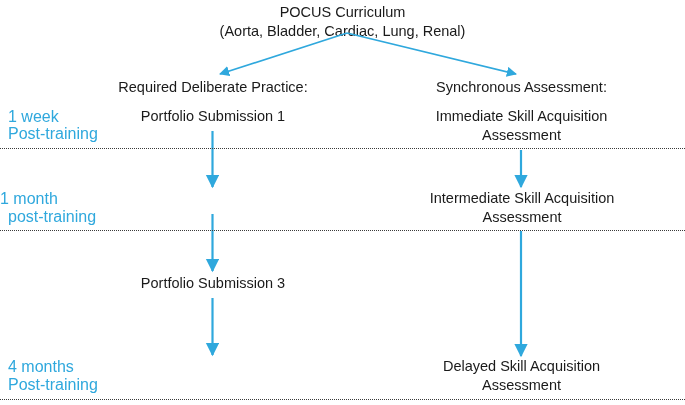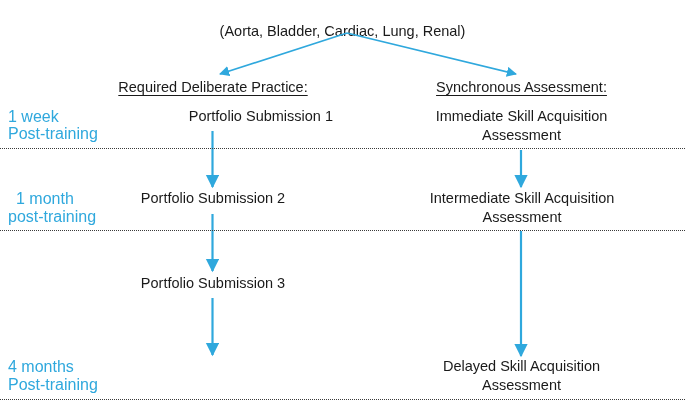--- a/index.html
+++ b/index.html
@@ -22,21 +22,20 @@
     color: #1a1a1a;
     font-size: 14.5px;
     line-height: 19px;
     text-align: center;
     white-space: nowrap;
   }
   .txt.wrap {
     white-space: normal;
   }
   .heading {
-    text-decoration: underline;
     text-underline-offset: 3px;
     text-align: center;
   }
   .time-label {
     position: absolute;
     color: #2fa8dd;
     font-size: 16px;
     line-height: 19px;
     text-align: left;
     white-space: nowrap;
@@ -55,20 +54,21 @@
     width: 685px;
     height: 405px;
     overflow: visible;
   }
 </style>
 </head>
 <body>
 
 <div id="figure">
 
+  <div class="txt" style="left:0; top:3px; width:685px;">POCUS Curriculum</div>
   <div class="txt" style="left:0; top:22px; width:685px;">(Aorta, Bladder, Cardiac, Lung, Renal)</div>
 
   <svg class="arrows" viewBox="0 0 685 405">
     <defs>
       <marker id="ah" markerWidth="7" markerHeight="7" refX="5.4" refY="3" orient="auto">
         <path d="M0,0 L6,3 L0,6 z" fill="#2fa8dd"></path>
       </marker>
     </defs>
 
     <g>
@@ -92,32 +92,31 @@
       <line x1="521" y1="150" x2="521" y2="187" stroke="#2fa8dd" stroke-width="2.2" marker-end="url(#ah)"></line>
     </g>
     <g>
       <line x1="521" y1="231" x2="521" y2="356" stroke="#2fa8dd" stroke-width="2.2" marker-end="url(#ah)"></line>
     </g>
   </svg>
 
   <div class="txt heading" style="left:93px; top:78px; width:240px;">Required Deliberate Practice:</div>
   <div class="txt heading" style="left:404px; top:78px; width:235px;">Synchronous Assessment:</div>
 
-  <div class="txt" style="left:93px; top:107px; width:240px;text-align:right;">Portfolio Submission 1</div>
-  <div class="txt" style="left:93px; top:189px; width:240px;">Portfolio Submission 2</div>
+  <div class="txt" style="left:93px; top:107px; width:240px;">Portfolio Submission 1</div>
   <div class="txt" style="left:93px; top:274px; width:240px;">Portfolio Submission 3</div>
 
   <div class="txt wrap" style="left:404px; top:107px; width:235px;">Immediate Skill Acquisition Assessment</div>
   <div class="txt wrap" style="left:404px; top:357px; width:235px;">Delayed Skill Acquisition Assessment</div>
   <div class="txt wrap" style="left:397px; top:189px; width:250px;">Intermediate Skill Acquisition Assessment</div>
 
   <div class="time-label" style="left:8px; top:107px;">1 week</div>
   <div class="time-label" style="left:8px; top:124px;">Post-training</div>
 
-  <div class="time-label" style="left:16px; top:189px;">1 month</div>
+  <div class="time-label" style="left:0; top:189px;">1 month</div>
   <div class="time-label" style="left:8px; top:207px;">post-training</div>
 
   <div class="time-label" style="left:8px; top:357px;">4 months</div>
   <div class="time-label" style="left:8px; top:375px;">Post-training</div>
 
   <div class="divider" style="top:148px;"></div>
   <div class="divider" style="top:230px;"></div>
   <div class="divider" style="top:399px;"></div>
 
 </div>

